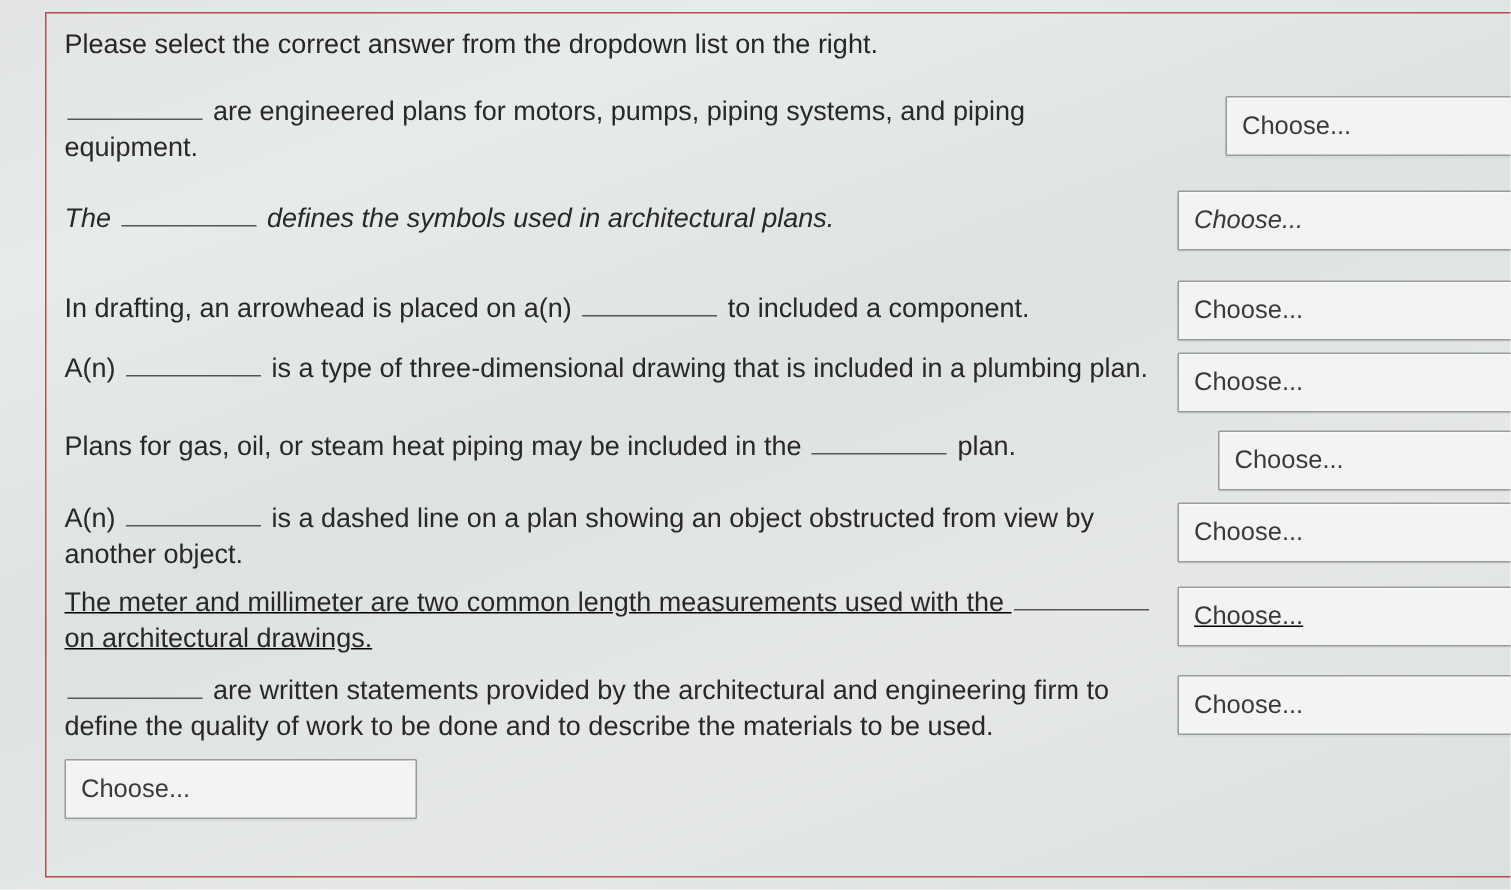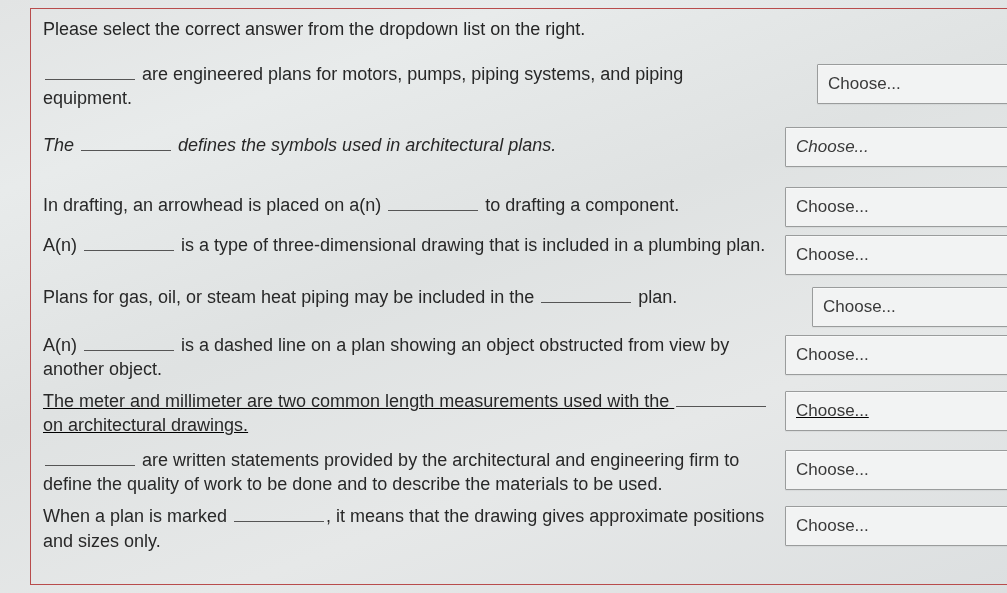--- a/index.html
+++ b/index.html
@@ -101,21 +101,21 @@
       </div>
       <div class="dd-wrap">
         <div class="dropdown">
             <span>Choose...</span>
           </div>
       </div>
     </div>
 
     <div class="row r3">
       <div class="prompt">
-        <span>In drafting, an arrowhead is placed on a(n) </span><span class="blank"></span><span> to drafting a component.</span>
+        <span>In drafting, an arrowhead is placed on a(n) </span><span class="blank"></span><span> to included a component.</span>
       </div>
       <div class="dd-wrap">
         <div class="dropdown">
             <span>Choose...</span>
           </div>
       </div>
     </div>
 
     <div class="row r4">
       <div class="prompt">
@@ -166,23 +166,20 @@
         <span class="blank"></span><span> are written statements provided by the architectural and engineering firm to define the quality of work to be done and to describe the materials to be used.</span>
       </div>
       <div class="dd-wrap">
         <div class="dropdown">
             <span>Choose...</span>
           </div>
       </div>
     </div>
 
     <div class="row r9">
-      <div class="prompt">
-        <span>When a plan is marked </span><span class="blank"></span><span>, it means that the drawing gives approximate positions and sizes only.</span>
-      </div>
       <div class="dd-wrap">
         <div class="dropdown">
             <span>Choose...</span>
           </div>
       </div>
     </div>
 
   </div>
 </div>
 

